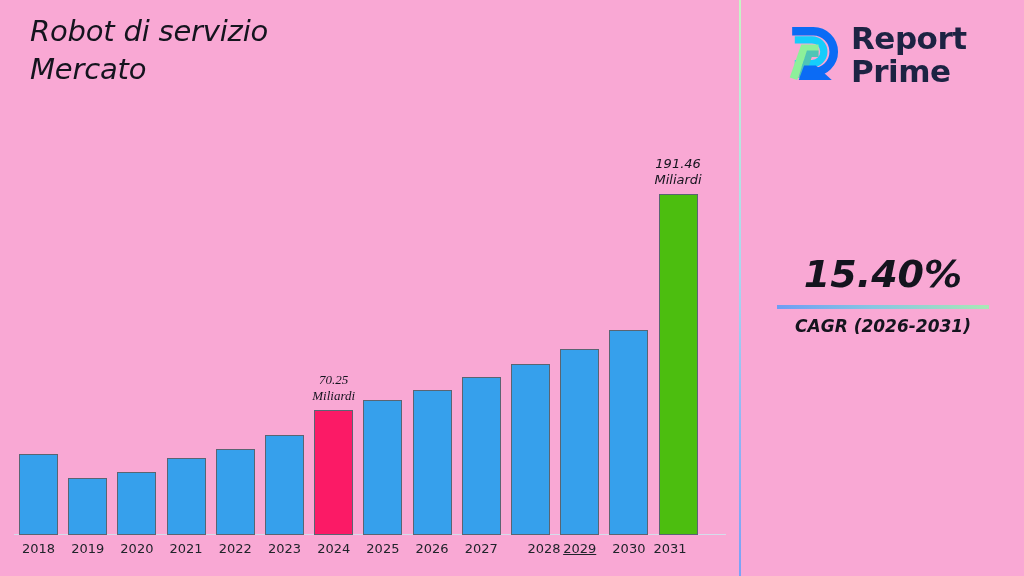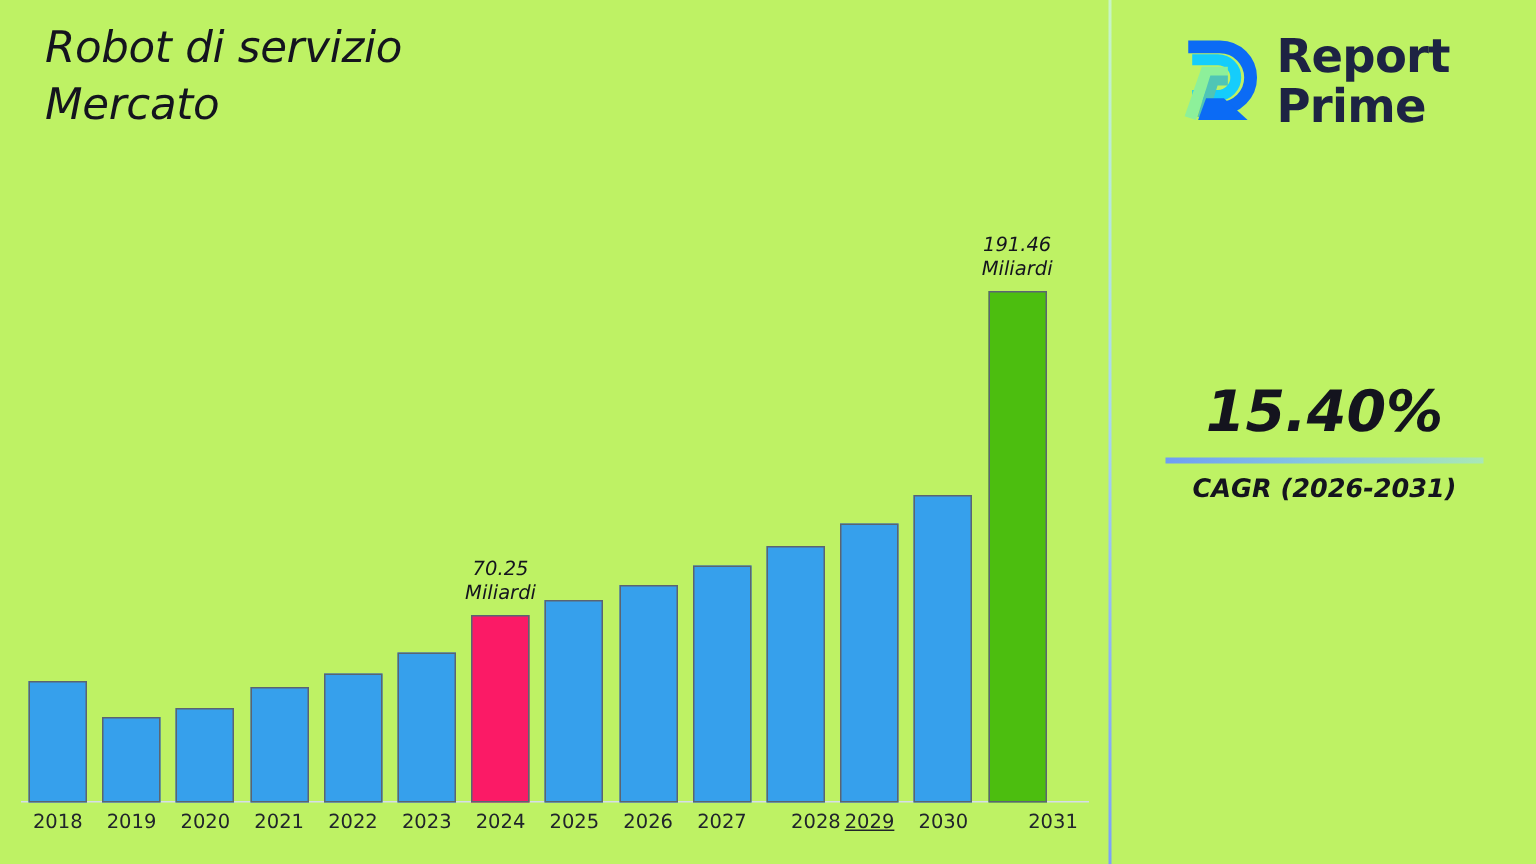--- a/index.html
+++ b/index.html
@@ -12,21 +12,21 @@
     background: #eaf1fc;
     font-family: "DejaVu Sans", sans-serif;
     overflow: hidden;
     position: relative;
   }
 
   #page {
     position: relative;
     width: 1024px;
     height: 576px;
-    background: #bef264;
+    background: #f9a8d4;
   }
 
   
   #left-panel {
     position: absolute;
     left: 0;
     top: 0;
     width: 740px;
     height: 576px;
   }
@@ -204,24 +204,24 @@
           <div class="tick-label" style="left: 156.1px; width: 60px;">2021</div>
           <div class="tick-label" style="left: 205.3px; width: 60px;">2022</div>
           <div class="tick-label" style="left: 254.5px; width: 60px;">2023</div>
           <div class="tick-label" style="left: 303.7px; width: 60px;">2024</div>
           <div class="tick-label" style="left: 352.9px; width: 60px;">2025</div>
           <div class="tick-label" style="left: 402.1px; width: 60px;">2026</div>
           <div class="tick-label" style="left: 451.3px; width: 60px;">2027</div>
           <div class="tick-label" style="left: 500.5px; width: 60px; text-align: right;">2028</div>
           <div class="tick-label" style="left: 549.7px; width: 60px; text-decoration: underline;">2029</div>
           <div class="tick-label" style="left: 598.9px; width: 60px;">2030</div>
-          <div class="tick-label" style="left: 672px; width: 60px;">2031</div>
+          <div class="tick-label" style="left: 640px; width: 60px;">2031</div>
         </div>
       <div id="annotations-layer">
-          <div class="bar-annotation" style="left: 278.7px; top: 371.955px;">70.25
+          <div class="bar-annotation" style="left: 278.7px; top: 371.955px; font-family: Liberation Serif, serif;">70.25
 Miliardi</div>
           <div class="bar-annotation" style="left: 623.1px; top: 156.201px;">191.46
 Miliardi</div>
         </div>
     </div>
 
   </div>
 
   <div id="divider"></div>
 

